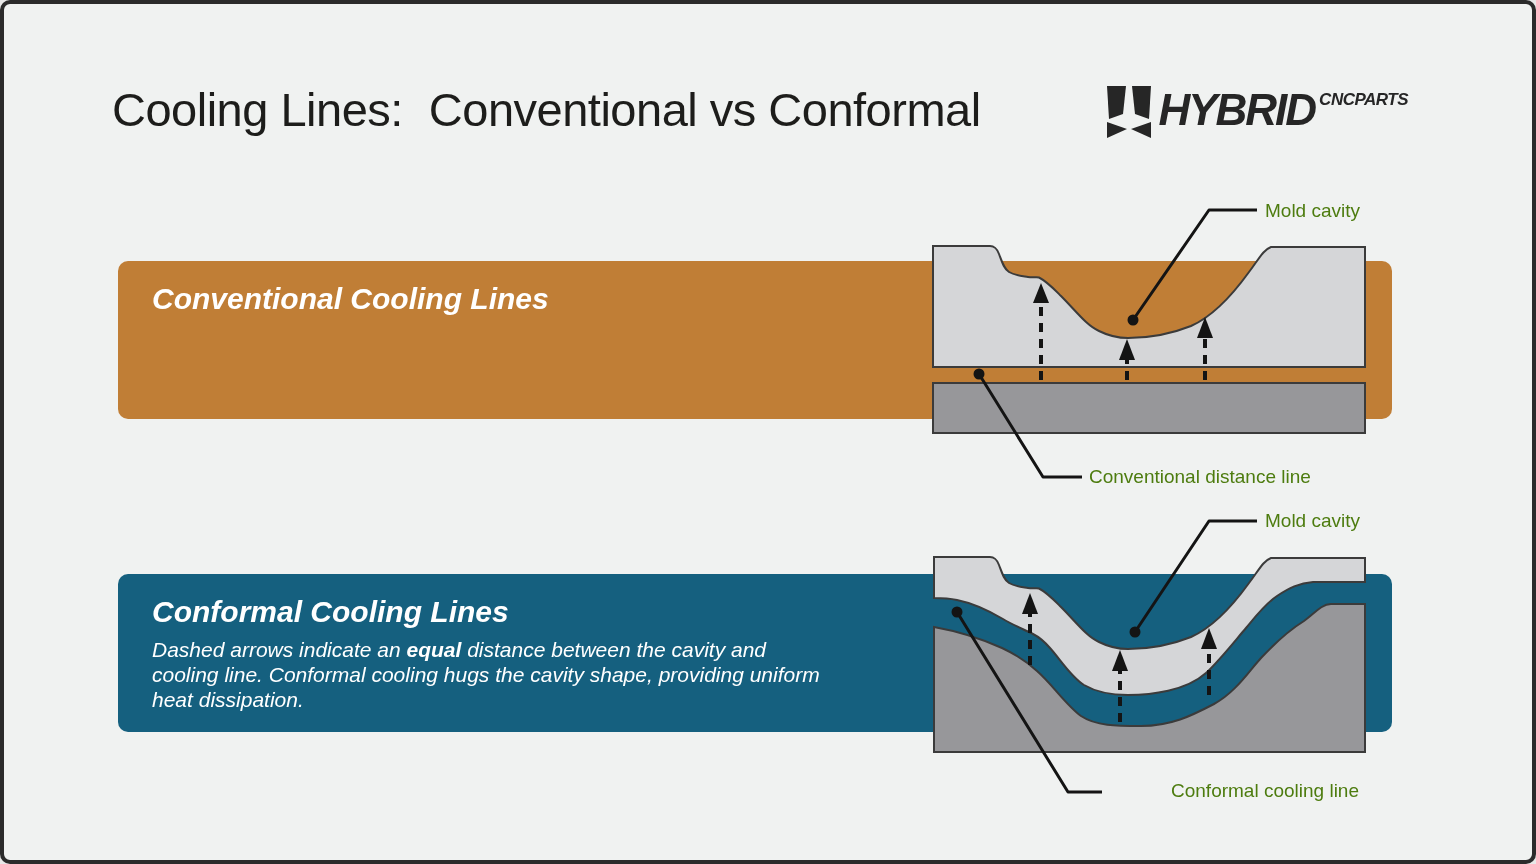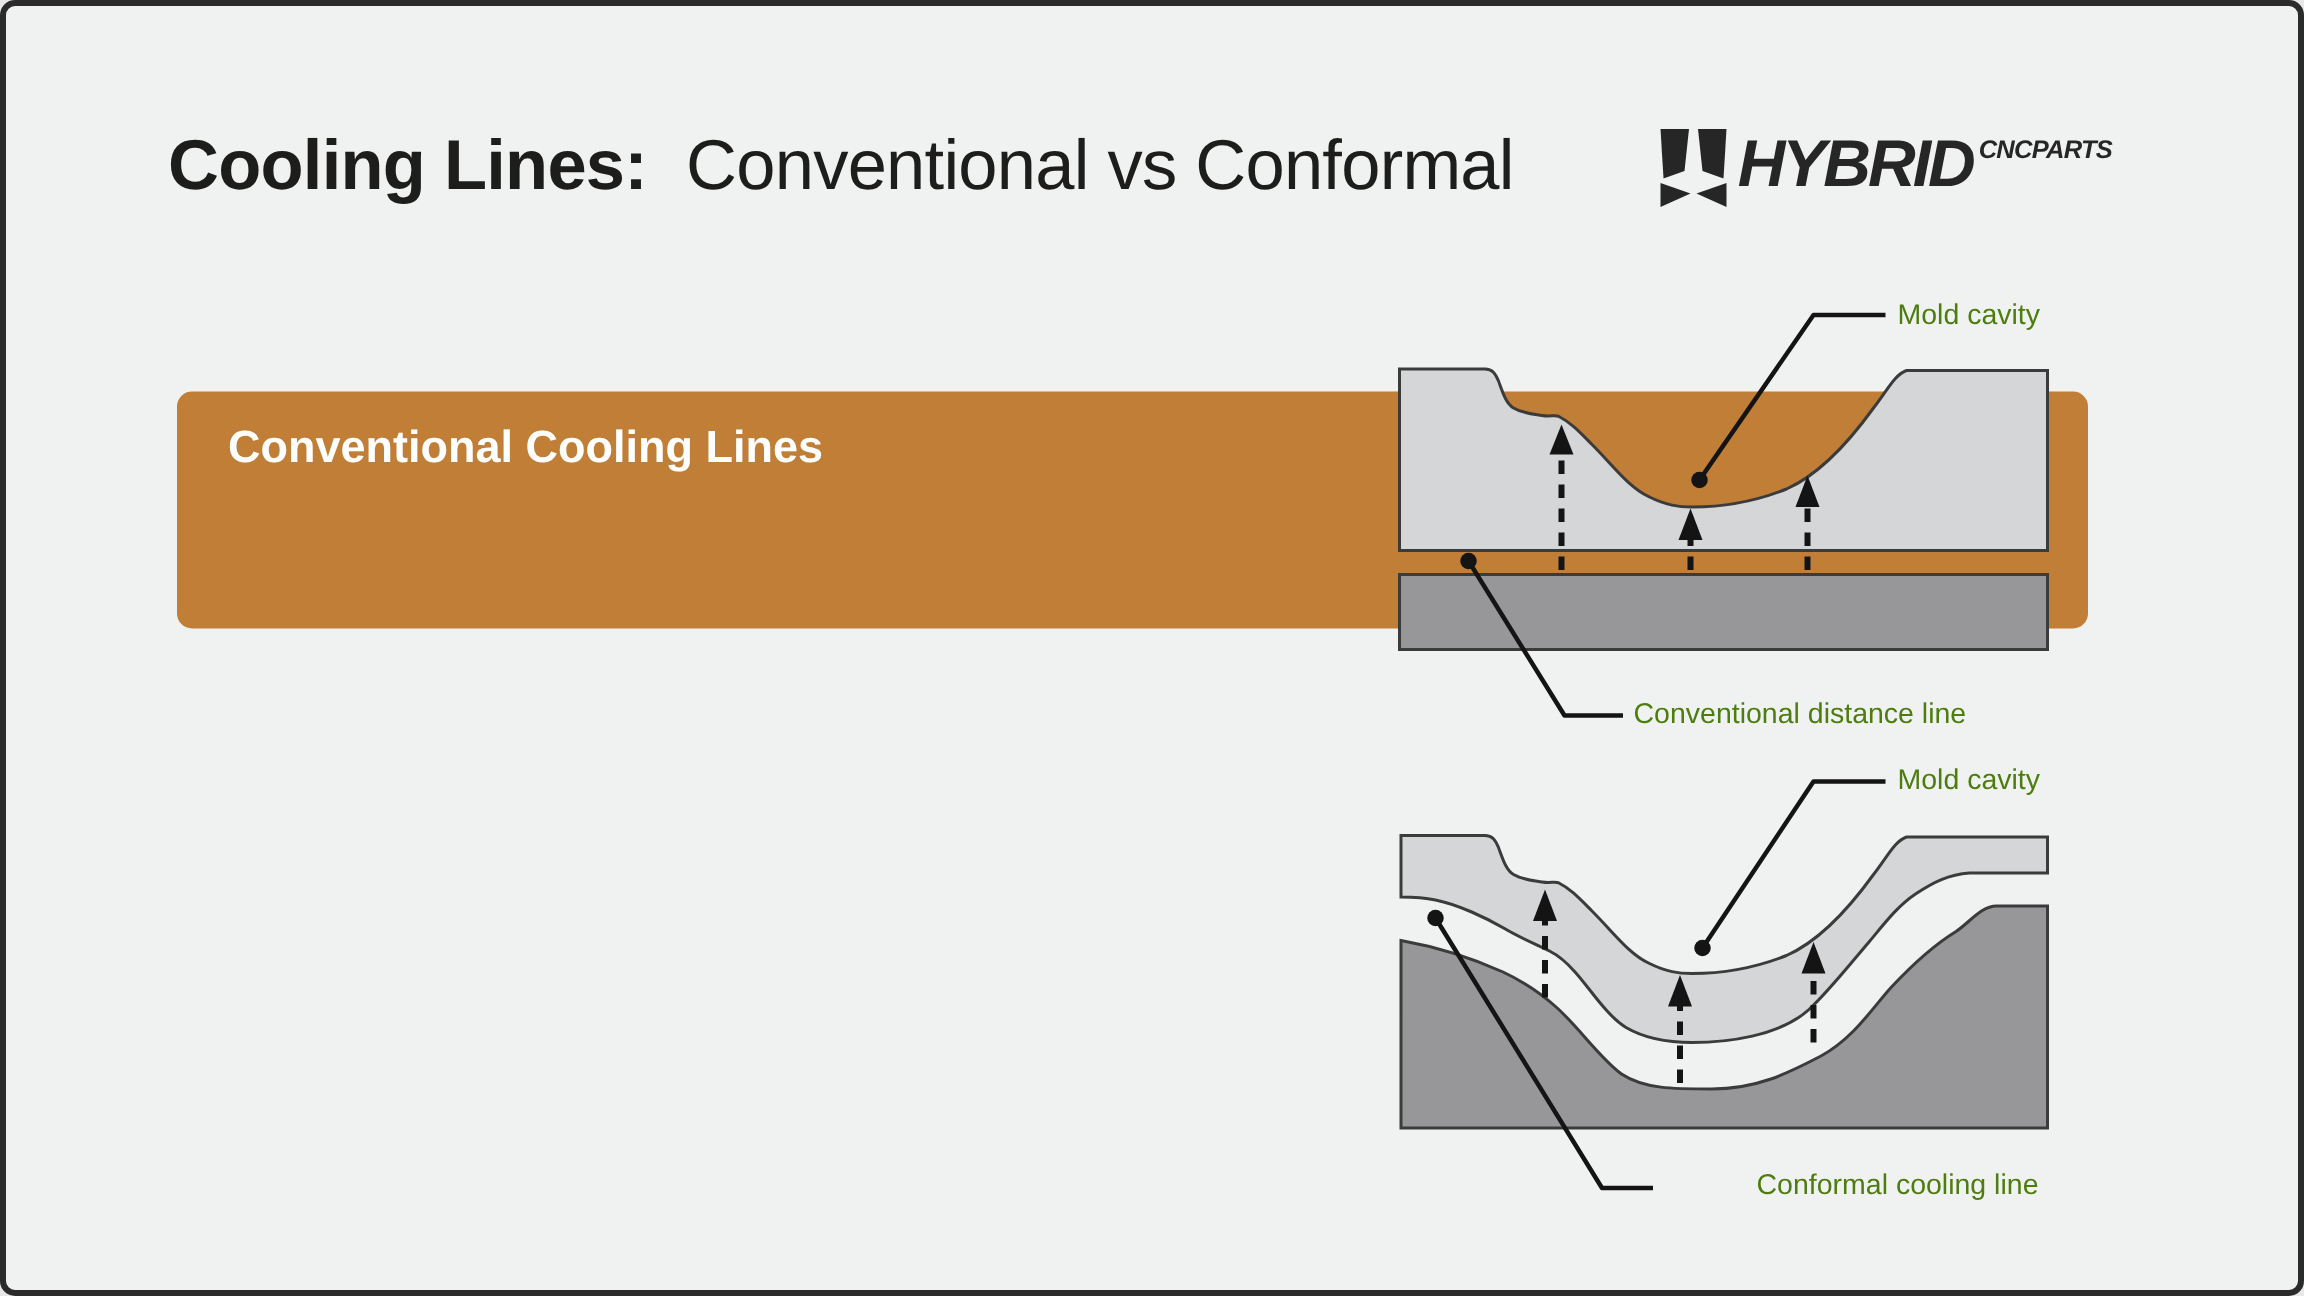--- a/index.html
+++ b/index.html
@@ -13,42 +13,42 @@
     border-radius: 10px;
     box-shadow: inset 0 0 0 4px #2B2B2B;
   }
 
   
   .title {
     position: absolute; left: 112px; top: 82px;
     font-size: 47px; color: #1D1D1B; white-space: nowrap;
     letter-spacing: -0.5px;
   }
-  .title .t-bold { font-weight: 700; text-align: right; }
+  .title .t-bold { font-weight: 400; text-align: right; }
   .title .t-reg  { font-weight: 400; margin-left: 26px; text-align: right; }
 
   .logo {
     position: absolute; right: 128px; top: 84px;
     display: flex; align-items: flex-start; color: #262626;
   }
   .logo svg { display:block; margin-top: 2px; }
   .logo .brand {
     font-size: 44px; font-weight: 900; font-style: italic;
     letter-spacing: -2px; line-height: 52px; margin-left: 6px;
   }
   .logo .sub {
     display: flex; flex-direction: row; margin-left: 4px; margin-top: 8px;
     font-size: 17px; font-weight: 900; font-style: italic; line-height: 16px;
     letter-spacing: -0.5px;
   }
 
   
   .banner {
     position: absolute; left: 118px; width: 1274px; height: 158px;
-    border-radius: 10px; color: #ffffff;
+    border-radius: 10px; color: #ffffff; font-style: italic;
   }
   .banner.conventional { top: 261px; background: #C07E36; }
   .banner.conformal    { top: 574px; background: #15607F; }
   .banner .inner { padding: 21px 0 0 34px; }
   .banner h2 {
     margin: 0 0 8px 0; font-size: 30px; font-weight: 700; letter-spacing: 0;
   }
   .banner p {
     margin: 0; font-size: 21px; line-height: 25px; max-width: 668px;
     font-weight: 400;
@@ -98,20 +98,26 @@
       <span>PARTS</span>
     </div>
   </div>
 
   <div class="banner conventional">
     <div class="inner">
       <h2>Conventional Cooling Lines</h2>
     </div>
   </div>
 
+  <div class="banner conformal">
+    <div class="inner">
+      <h2>Conformal Cooling Lines</h2>
+      <p><span>Dashed arrows indicate an </span><b>equal</b><span> distance between the cavity and cooling line. Conformal cooling hugs the cavity shape, providing uniform heat dissipation.</span></p>
+    </div>
+  </div>
 
   <svg id="svg-conventional" class="diagram-svg" width="520" height="320" viewBox="0 0 520 320">
 
     <path class="mold-fill" d="M33,187 L33,66 L90,66
          C95,66 97,69 99,74
          C102,82 104,89 109,92
          C115,95.5 122,96 128,97
          C134,98 136,96.5 139,97.5
          C147,101.5 153,108 161,116
          C176,131 186,145 199,151

